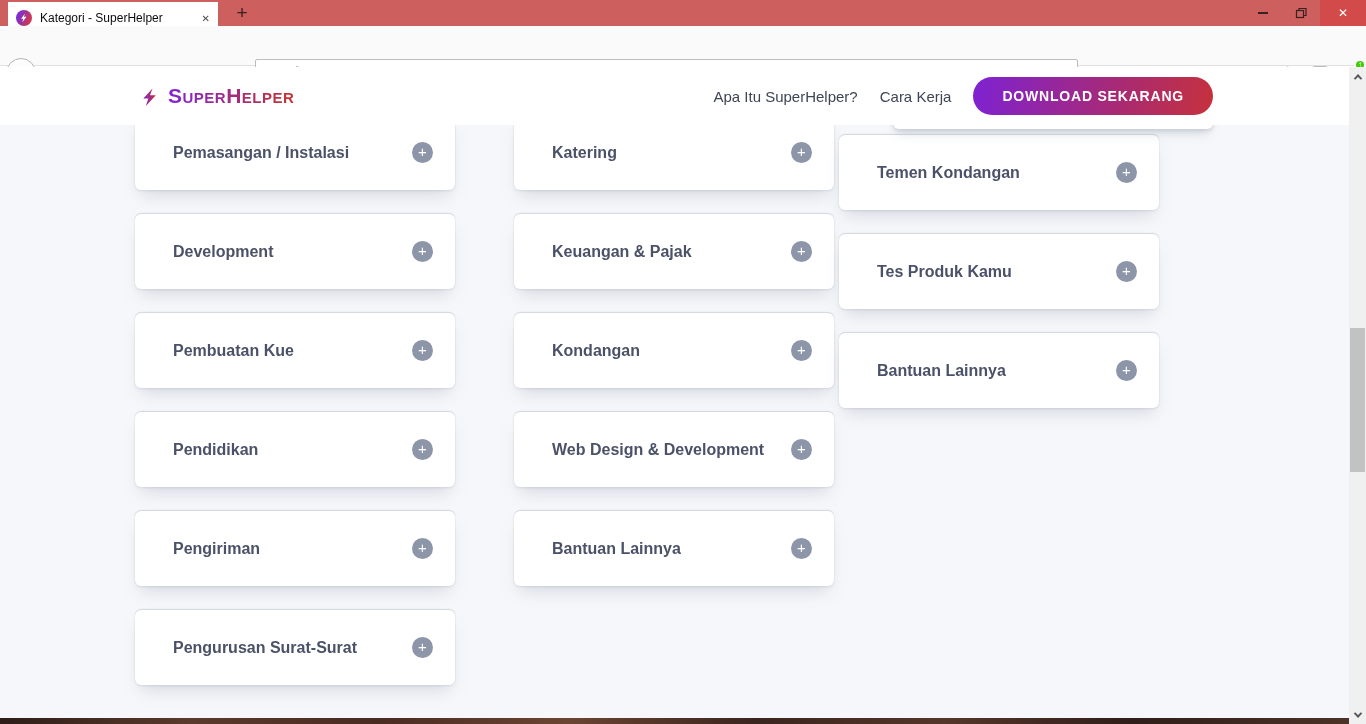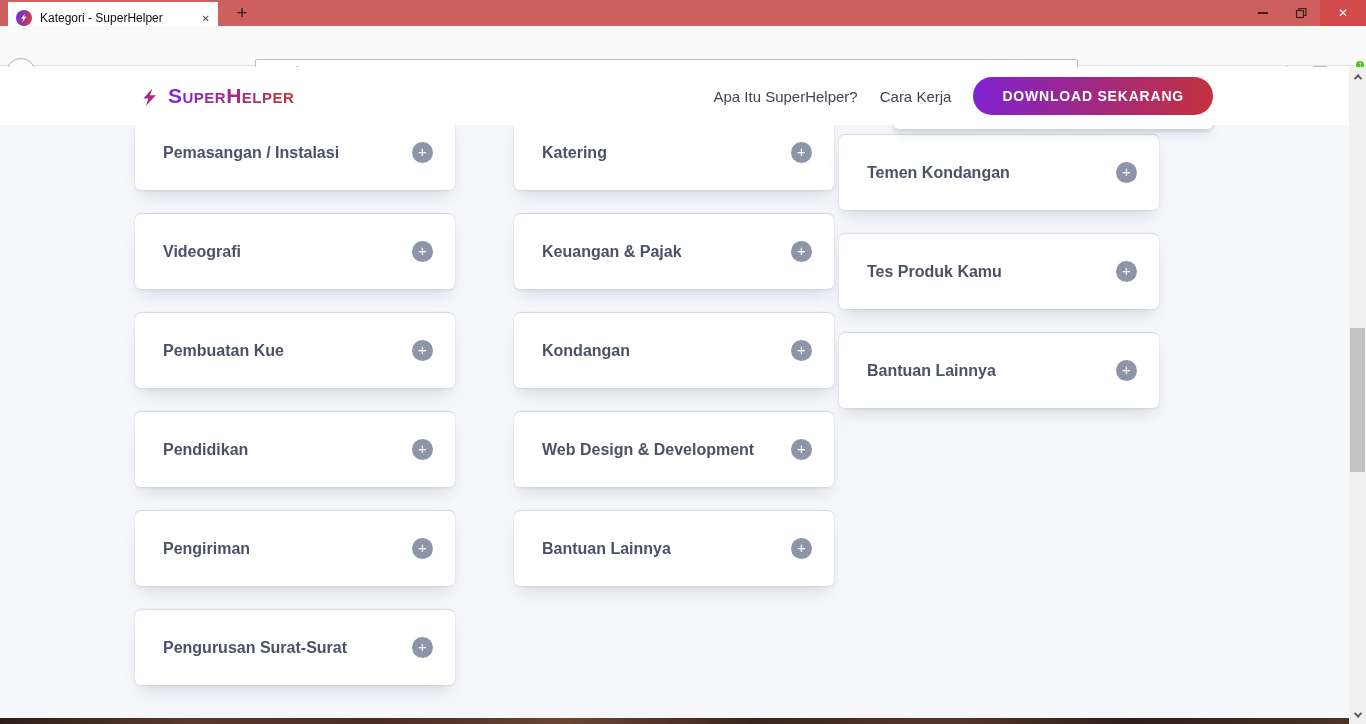--- a/index.html
+++ b/index.html
@@ -57,21 +57,21 @@
   .nav-link { font-size:15px; color:#3e4555; cursor:pointer; }
   .dl-btn { margin-left:22px; height:38px; padding:0 29px; border:none; border-radius:19px; cursor:pointer;
     background:linear-gradient(100deg,#7e22d3 0%,#a5297b 55%,#c5313c 100%);
     color:#fff; font-family:"Liberation Sans",sans-serif; font-size:14px; font-weight:700; letter-spacing:0.8px; }
 
   .cards-col { position:absolute; width:320px; }
   .col-0 { left:135px; top:48px; }
   .col-1 { left:514px; top:48px; }
   .col-2 { left:839px; top:68px; }
   .card { height:75px; margin-bottom:24px; background:#fff; border-radius:6px;
-    display:flex; align-items:center; justify-content:space-between; padding:0 22px 0 28px;
+    display:flex; align-items:center; justify-content:space-between; padding:0 22px 0 38px;
     box-shadow:0 -1px 1px rgba(150,158,175,.35), 0 1px 2px rgba(150,160,180,.25), 0 10px 16px -6px rgba(140,152,172,.35);
     cursor:pointer; }
   .card-label { font-size:16px; font-weight:600; color:#4b5268; }
   .plus { width:21px; height:21px; border-radius:50%; background:#8d95a9; color:#fff; font-size:15px; line-height:19px; text-align:center; font-weight:400; flex:0 0 21px; }
   .cutoff-card { position:absolute; left:893px; top:40px; width:320px; height:22px; background:#fff; border-radius:0 0 6px 6px; z-index:1;
     box-shadow:0 2px 4px rgba(150,160,180,.35), 0 8px 12px -4px rgba(140,152,172,.3); }
 
   .footer-strip { position:absolute; left:0; bottom:0; width:100%; height:6px;
     background:linear-gradient(90deg,#2d1d18 0%,#5a3a2c 14%,#4a2b22 28%,#6b4433 42%,#3a251e 56%,#55362a 70%,#2f1e1a 84%,#4c3227 100%); }
 
@@ -183,21 +183,21 @@
   <div class="viewport">
 
     <div class="cutoff-card"></div>
 
     <div class="cards-col col-0">
         <div class="card">
           <span class="card-label">Pemasangan / Instalasi</span>
           <span class="plus">+</span>
         </div>
         <div class="card">
-          <span class="card-label">Videografi</span>
+          <span class="card-label">Development</span>
           <span class="plus">+</span>
         </div>
         <div class="card">
           <span class="card-label">Pembuatan Kue</span>
           <span class="plus">+</span>
         </div>
         <div class="card">
           <span class="card-label">Pendidikan</span>
           <span class="plus">+</span>
         </div>

